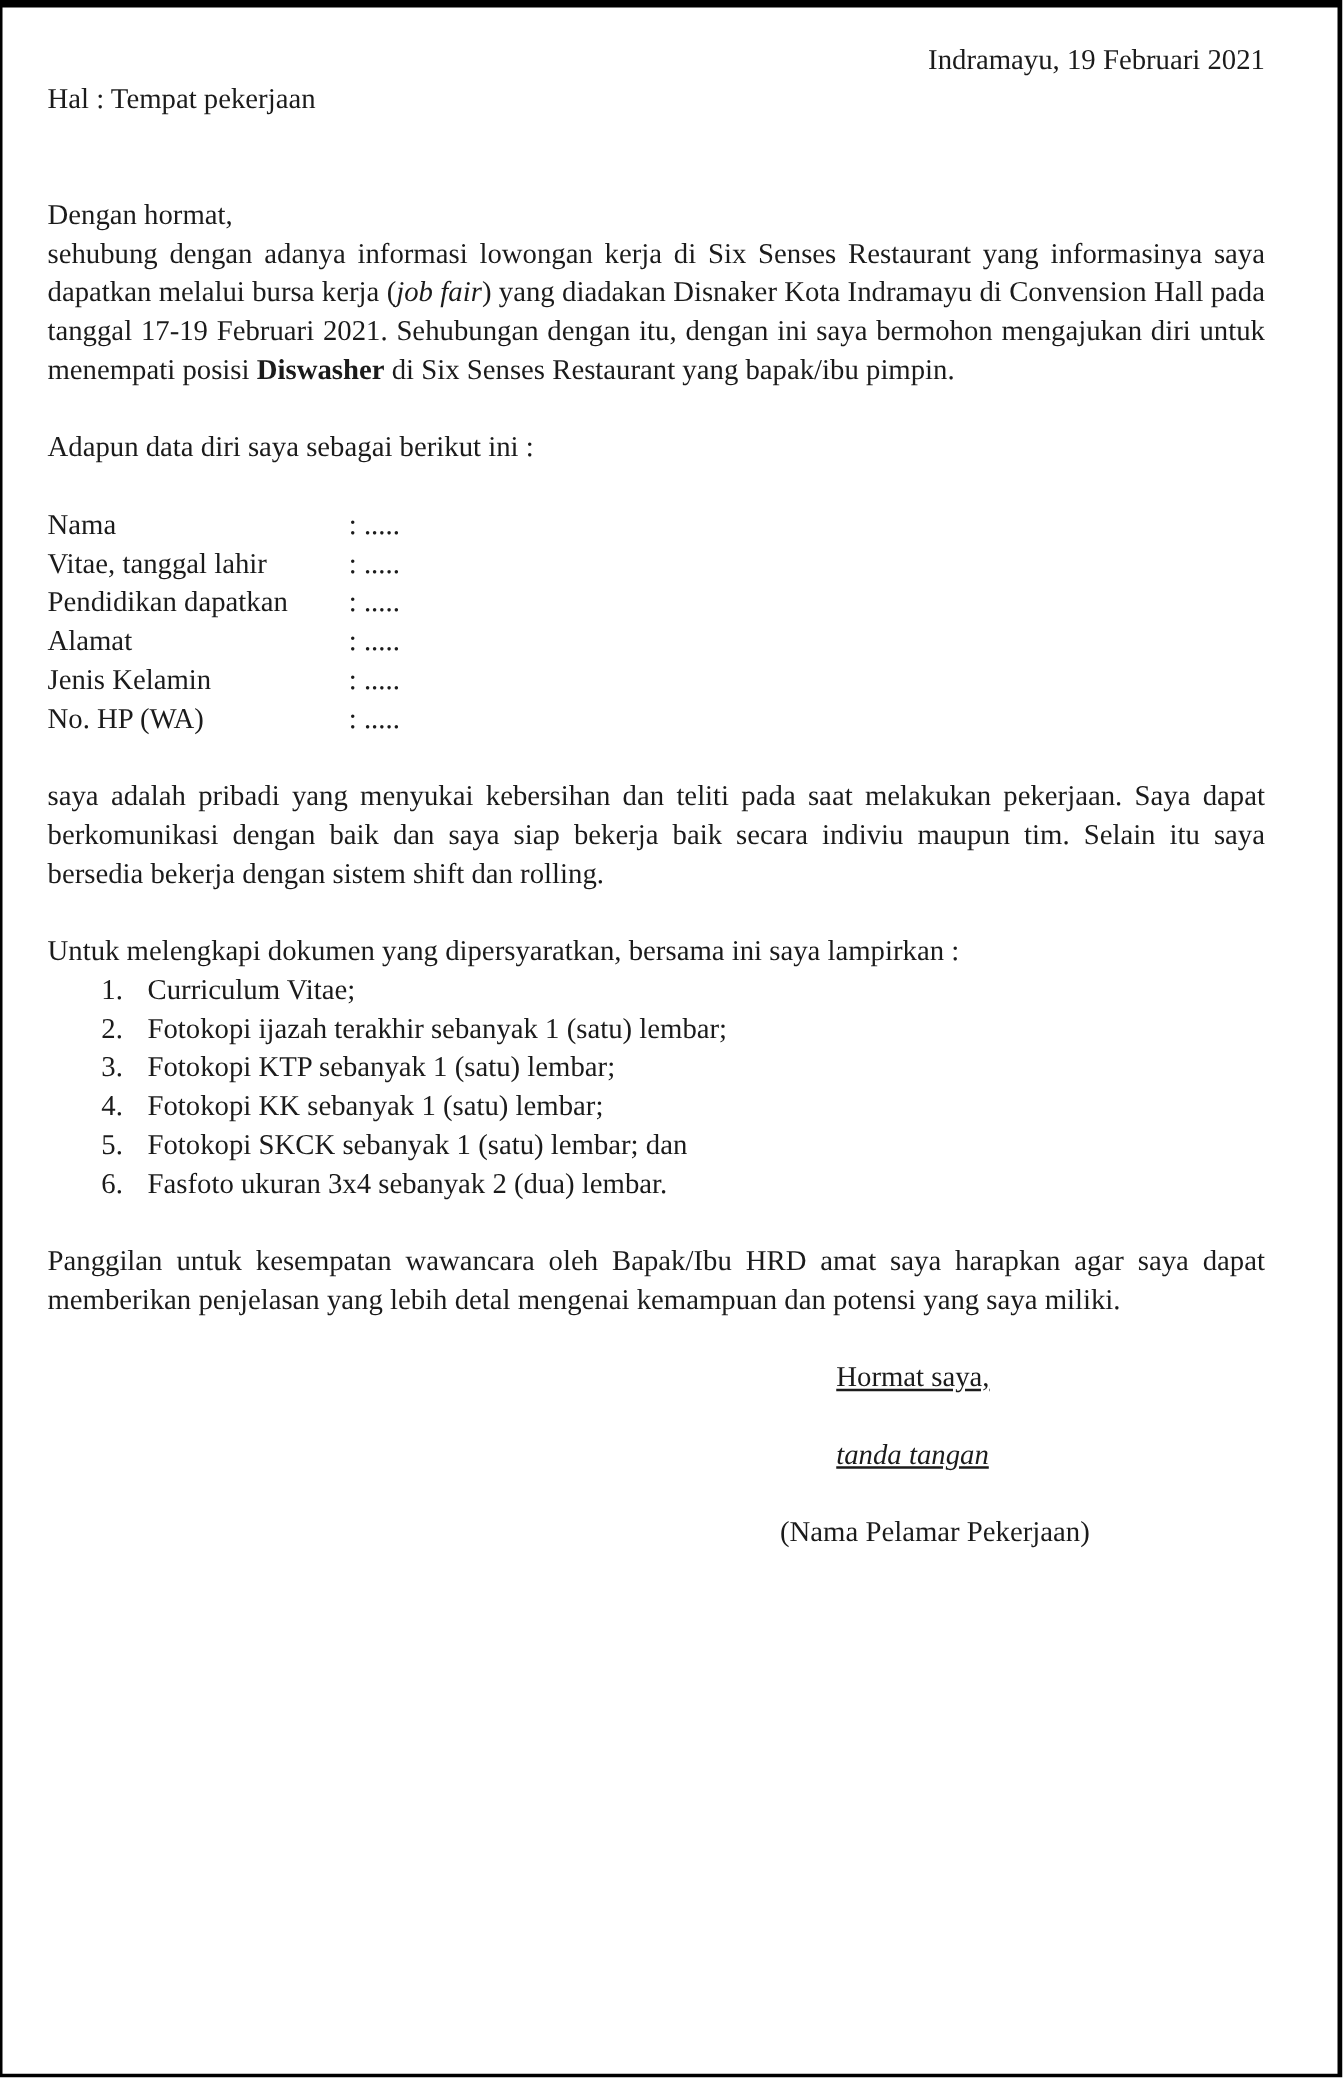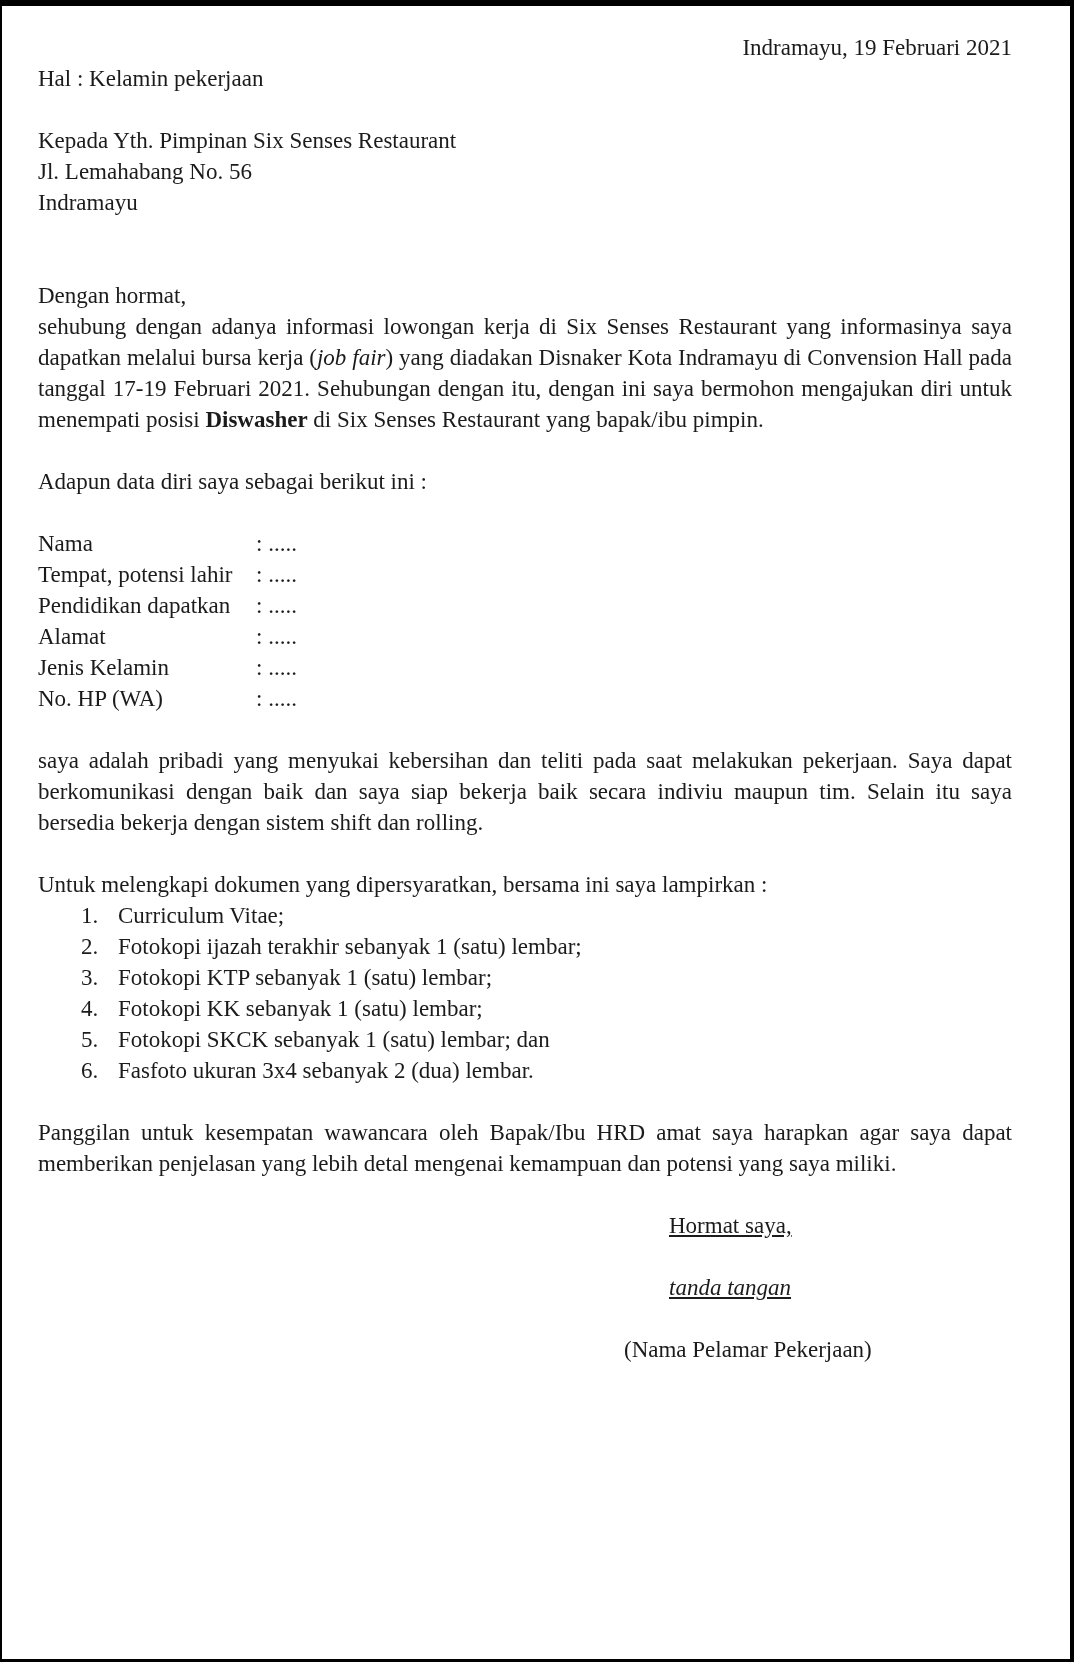--- a/index.html
+++ b/index.html
@@ -20,60 +20,55 @@
     font-family: "Liberation Serif", "DejaVu Serif", serif;
     font-size: 23px;
     line-height: 31px;
     color: #1b1b1b;
     overflow: hidden;
   }
   .right { text-align: right; }
   .just  { text-align: justify; }
   .mt1 { margin-top: 31px; }
   .mt2 { margin-top: 62px; }
-  .field-row { display: flex; }
+  .field-row { display: flex; gap: 23px; }
   .field-label { width: 218px; flex: 0 0 218px; }
   .field-value { flex: 1; }
   .att-list { margin: 0; padding: 0; list-style: none; }
   .att-item { display: flex; }
   .att-num  { margin-left: 43px; width: 37px; flex: 0 0 37px; }
   .att-text { flex: 1; }
   .sig-block { margin-left: 586px; width: 290px; }
   .sig-indent { padding-left: 45px; text-decoration: underline; }
   .italic { font-style: italic; }
   .bold { font-weight: bold; }
 </style>
 </head>
 <body>
 
 <div class="page">
 
   <div class="right">Indramayu, 19 Februari 2021</div>
 
-  <div>Hal : Kelamin pekerjaan</div>
+  <div>Hal : Tempat pekerjaan</div>
 
-  <div class="mt1">
-    <div>Kepada Yth. Pimpinan Six Senses Restaurant</div>
-    <div>Jl. Lemahabang No. 56</div>
-    <div>Indramayu</div>
-  </div>
 
   <div class="mt2">Dengan hormat,</div>
 
   <div class="just"><span>sehubung dengan adanya informasi lowongan kerja di Six Senses Restaurant yang informasinya saya dapatkan melalui bursa kerja (</span><span class="italic">job fair</span><span>) yang diadakan Disnaker Kota Indramayu di Convension Hall pada tanggal 17-19 Februari 2021. Sehubungan dengan itu, dengan ini saya bermohon mengajukan diri untuk menempati posisi </span><span class="bold">Diswasher</span><span> di Six Senses Restaurant yang bapak/ibu pimpin.</span></div>
 
   <div class="mt1">Adapun data diri saya sebagai berikut ini :</div>
 
   <div class="mt1">
     <div class="field-row">
       <div class="field-label">Nama</div>
       <div class="field-value">: .....</div>
     </div>
     <div class="field-row">
-      <div class="field-label">Tempat, potensi lahir</div>
+      <div class="field-label">Vitae, tanggal lahir</div>
       <div class="field-value">: .....</div>
     </div>
     <div class="field-row">
       <div class="field-label">Pendidikan dapatkan</div>
       <div class="field-value">: .....</div>
     </div>
     <div class="field-row">
       <div class="field-label">Alamat</div>
       <div class="field-value">: .....</div>
     </div>

